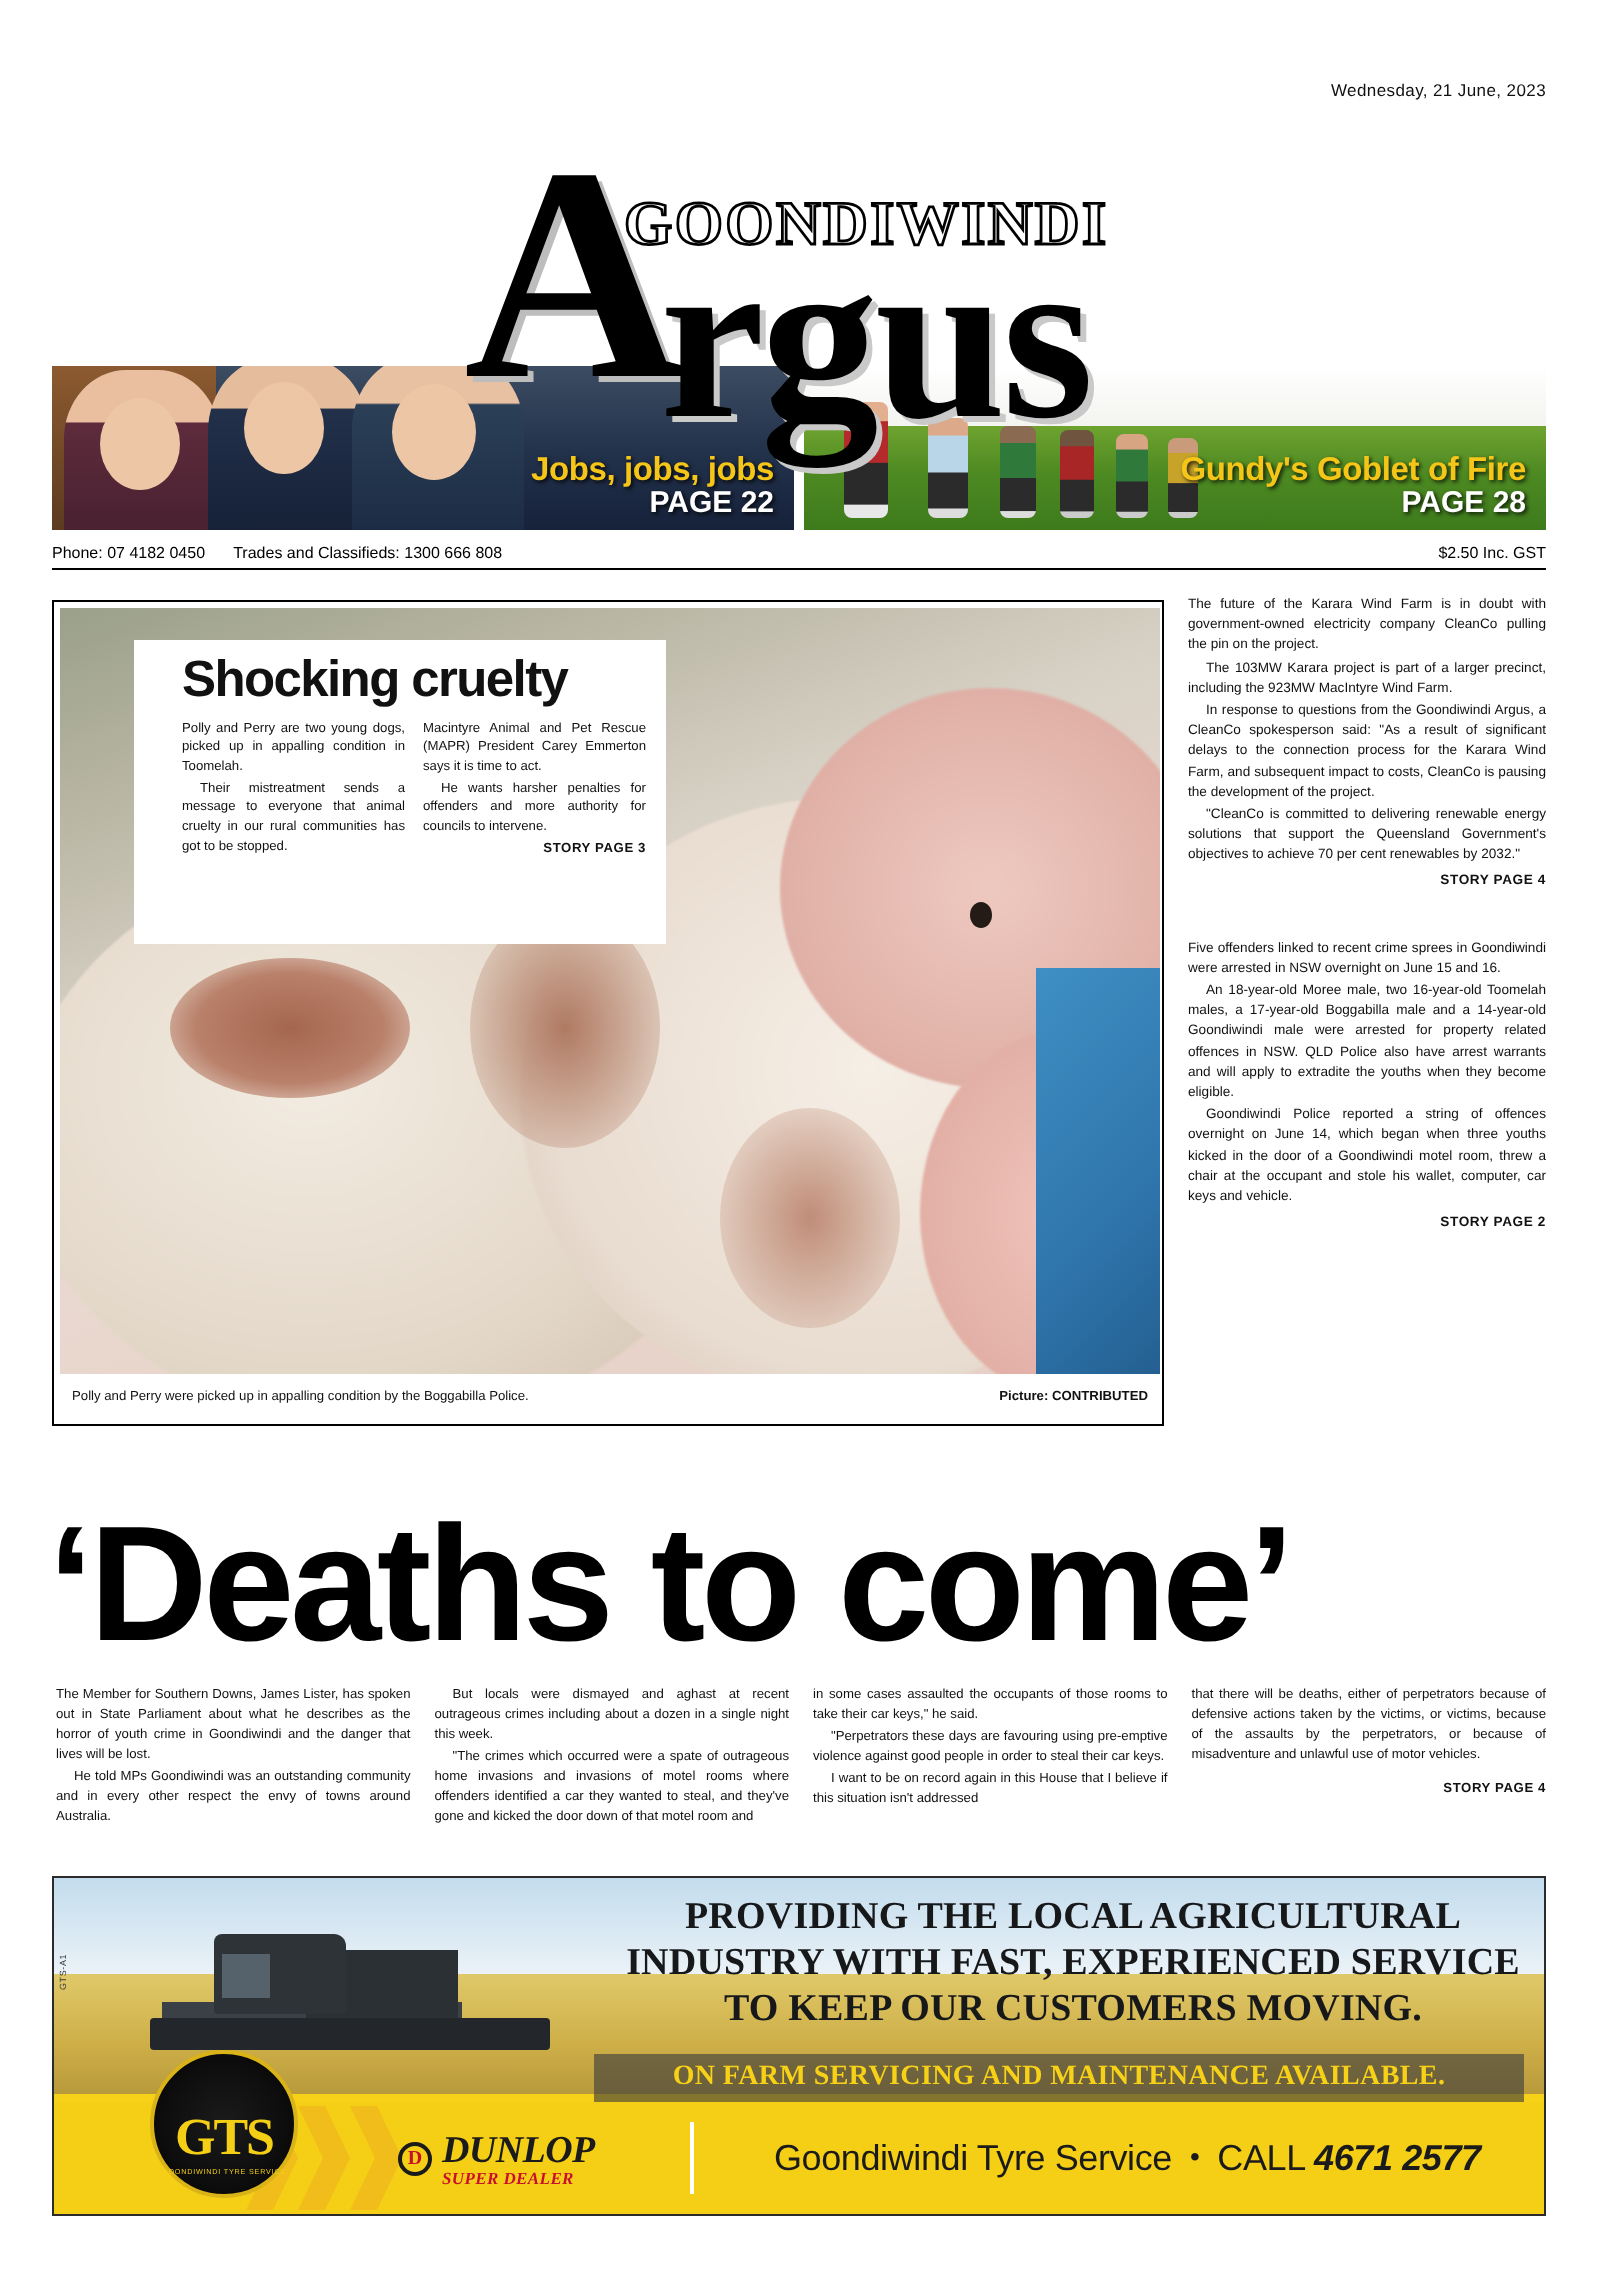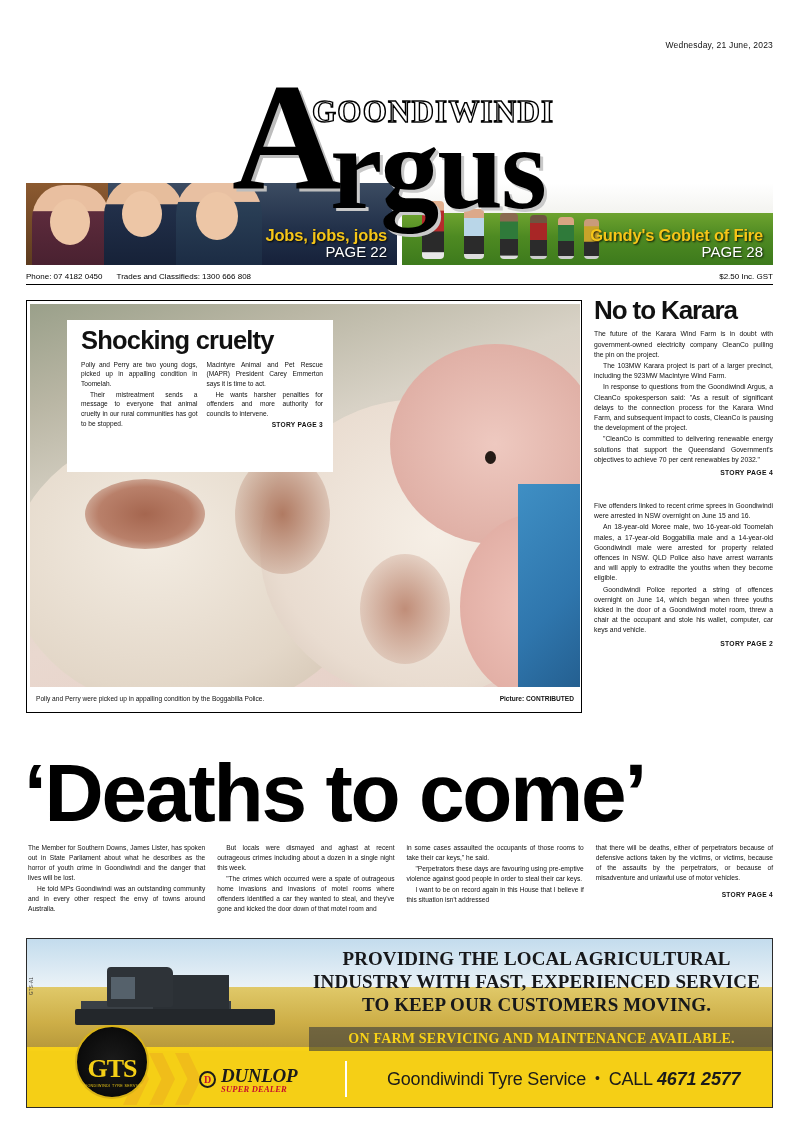--- a/index.html
+++ b/index.html
@@ -66,21 +66,21 @@
   .pr-grass { position: absolute; left:0; bottom:0; width:100%; height:64%;
     background: linear-gradient(180deg,#6ea32f 0%, #4e8a22 45%, #3d7a1c 100%); }
   .runner { position: absolute; bottom: 6px; border-radius: 4px; }
 
   .promo-caption {
     position: absolute; right: 10px; bottom: 5px; text-align: right;
     text-shadow: 1px 1px 2px rgba(0,0,0,.85);
     line-height: 1.05;
   }
   .promo-title { font-size: 16.5px; font-weight: bold; color: #f5c518; letter-spacing: -.2px; }
-  .promo-page  { font-size: 15px; font-weight: normal; color: #ffffff; }
+  .promo-page  { font-size: 15px; font-weight: bold; color: #ffffff; }
 
   
   .contact-strip {
     position: absolute; left: 26px; top: 272px; width: 747px;
     display: flex; justify-content: space-between; align-items: center;
     font-size: 8px; color: #000; padding-bottom: 3px;
     border-bottom: 1.6px solid #000;
   }
   .contact-left span { margin-right: 12px; }
 
@@ -99,21 +99,21 @@
   .sore { position: absolute; border-radius: 50%; }
   .s1 { left: 55px; top: 175px; width: 120px; height: 70px; background: radial-gradient(ellipse,#a5664f 0%, #b9806a 55%, rgba(190,150,130,0) 100%); }
   .s2 { left: 205px; top: 150px; width: 95px; height: 120px; background: radial-gradient(ellipse,#b07a62 0%, rgba(200,165,145,0) 100%); }
   .s3 { left: 330px; top: 250px; width: 90px; height: 110px; background: radial-gradient(ellipse,#c08d78 0%, rgba(210,175,160,0) 100%); }
   .dog-eye { position:absolute; left: 455px; top: 147px; width: 11px; height: 13px; border-radius:50%; background:#241b16; }
   .blue-towel { position:absolute; right: 0; top: 180px; width: 62px; height: 205px;
     background: linear-gradient(135deg,#3f8fc4 0%, #2f76ad 60%, #245f90 100%); }
 
   .headline-box {
     position: absolute; left: 40px; top: 19px; width: 266px; height: 152px;
-    background: #ffffff; padding: 8px 10px 6px 14px;
+    background: #ffffff; padding: 8px 10px 6px 24px;
   }
   .hb-title {
     font-size: 25.5px; font-weight: bold; color: #111; letter-spacing: -.8px;
     line-height: 1; margin-bottom: 6px;
   }
   .hb-cols { display: flex; gap: 9px; }
   .hb-col { width: 50%; font-size: 6.6px; line-height: 1.47; color: #111; text-align: justify; }
   .hb-col p { margin-bottom: 1px; }
   .hb-col p.indent { text-indent: 9px; }
   .hb-story { text-align: right; font-weight: bold; letter-spacing: .3px; }
@@ -175,21 +175,21 @@
   .body-unit { position:absolute; left: 78px; bottom: 20px; width: 76px; height: 34px; background:#2b3035; }
   .header-bar { position:absolute; left: 0; bottom: 4px; width: 200px; height: 16px; background:#23272b; border-radius:2px; }
   .reel { position:absolute; left: 6px; bottom: 20px; width: 150px; height: 8px; background:#3a4046; }
   .ad-text {
     position: absolute; left: 282px; top: 8px; width: 455px;
     font-family: "Liberation Serif", serif;
     font-size: 19px; font-weight: bold; color: #17181a;
     text-align: center; line-height: 1.22; letter-spacing: .1px;
   }
   .ad-subband {
-    position: absolute; left: 282px; top: 88px; width: 465px; height: 24px;
+    position: absolute; left: 270px; top: 88px; width: 465px; height: 24px;
     background: rgba(60,60,60,.62); display: flex; align-items: center; justify-content: center;
   }
   .ad-subband span {
     font-family: "Liberation Serif", serif;
     font-size: 14px; font-weight: bold; color: #f7d117; letter-spacing: .2px;
   }
   .ad-bottom {
     position: absolute; left: 0; bottom: 0; width: 100%; height: 56px;
     background: #f5cf16; display: flex; align-items: center;
   }
@@ -312,21 +312,20 @@
 
     <div class="photo-caption">
       <span>Polly and Perry were picked up in appalling condition by the Boggabilla Police.</span>
       <span class="photo-credit">Picture: CONTRIBUTED</span>
     </div>
   </div>
 
   <div class="sidebar">
 
     <div>
-      <div class="side-title">No to Karara</div>
       <div class="side-body">
         <p>The future of the Karara Wind Farm is in doubt with government-owned electricity company CleanCo pulling the pin on the project.</p>
         <p class="indent">The 103MW Karara project is part of a larger precinct, including the 923MW MacIntyre Wind Farm.</p>
         <p class="indent">In response to questions from the Goondiwindi Argus, a CleanCo spokesperson said: "As a result of significant delays to the connection process for the Karara Wind Farm, and subsequent impact to costs, CleanCo is pausing the development of the project.</p>
         <p class="indent">"CleanCo is committed to delivering renewable energy solutions that support the Queensland Government's objectives to achieve 70 per cent renewables by 2032."</p>
         <p class="side-story">STORY PAGE 4</p>
       </div>
     </div>
 
     <div class="side-gap"></div>

